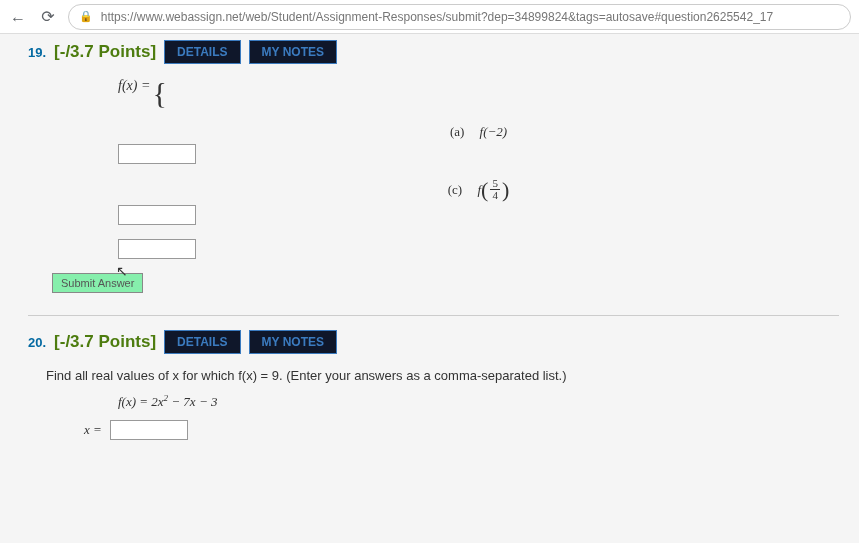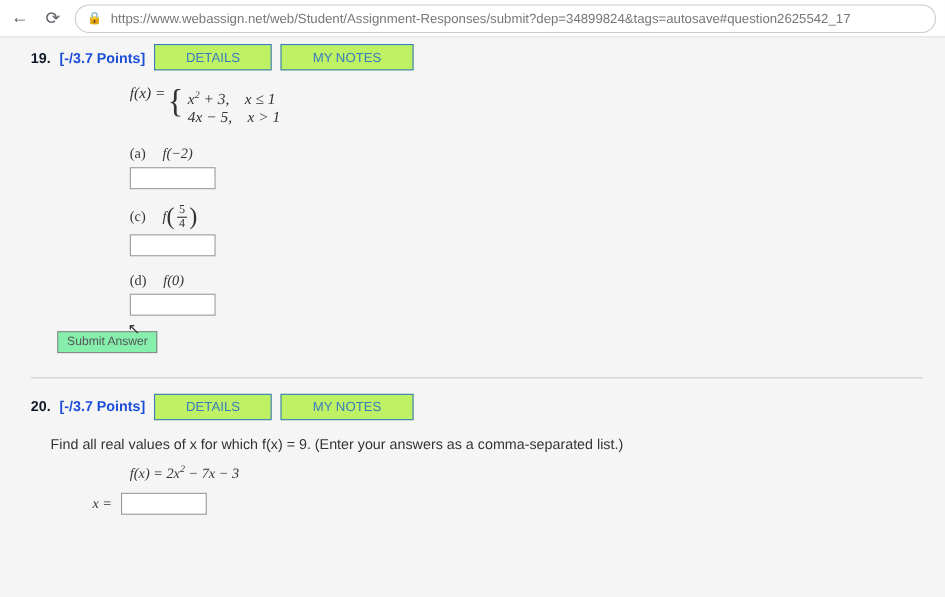--- a/index.html
+++ b/index.html
@@ -41,29 +41,29 @@
     }
     .lock-icon { margin-right: 8px; color: #888; font-size: 11px; }
     .content { padding: 6px 20px 20px 28px; }
     .question-block { margin-bottom: 22px; }
     .q-header {
       display: flex;
       align-items: center;
       gap: 8px;
       margin-bottom: 14px;
     }
-    .q-number { font-weight: bold; color: #0f172a; font-size: 13px; }
-    .q-points { color: #1d4ed8; font-size: 13px; font-weight: bold; }
+    .q-number { font-weight: bold; color: #0369a1; font-size: 13px; }
+    .q-points { color: #4d7c0f; font-size: 17px; font-weight: bold; }
     .btn-outline {
       border: 1px solid #3b7bbf;
       color: #3b7bbf;
-      background: #bef264;
-      padding: 4px 28px;
+      background: #0f172a;
+      padding: 4px 12px;
       font-size: 12px;
-      font-weight: normal;
+      font-weight: bold;
       cursor: pointer;
     }
     .prompt {
       margin: 12px 0 10px 18px;
       color: #333;
       font-size: 13px;
     }
     .piecewise {
       margin: 6px 0 16px 90px;
       font-family: "Times New Roman", serif;
@@ -80,20 +80,21 @@
     .pw-rows { display: flex; flex-direction: column; line-height: 16px; }
     .pw-row { white-space: nowrap; }
     .sup { font-size: 9px; vertical-align: super; }
     .sub-item {
       margin: 8px 0 14px 90px;
     }
     .sub-label {
       font-family: "Times New Roman", serif;
       font-size: 13px;
       margin-bottom: 4px;
+      text-align: center;
     }
     .sub-label .paren { font-style: normal; margin-right: 12px; }
     .sub-label .fn { font-style: italic; }
     .answer-input {
       width: 78px;
       height: 20px;
       border: 1px solid #999;
       background: #fff;
       padding: 2px 4px;
       font-size: 12px;
@@ -168,30 +169,20 @@
       <span class="q-number">19.</span>
       <span class="q-points">[-/3.7 Points]</span>
       <button class="btn-outline">DETAILS</button>
       <button class="btn-outline">MY NOTES</button>
     </div>
 
 
     <div class="piecewise">
       <span>f(x) = </span>
       <span class="brace">{</span>
-      <span class="pw-rows">
-        <span class="pw-row">
-          <span>x</span><span class="sup">2</span><span> + 3,</span>
-          &nbsp;&nbsp;&nbsp;<span>x ≤ 1</span>
-        </span>
-        <span class="pw-row">
-          <span>4x − 5,</span>
-          &nbsp;&nbsp;&nbsp;<span>x &gt; 1</span>
-        </span>
-      </span>
     </div>
 
     <div class="sub-item">
       <div class="sub-label">
         <span class="paren">(a)</span>
         <span class="fn">f(−2)</span>
       </div>
       <input class="answer-input" type="text" style="">
     </div>
 
@@ -206,24 +197,20 @@
               <span class="num">5</span>
               <span class="den">4</span>
             </span>
             <span class="big-paren">)</span>
         </span>
       </div>
       <input class="answer-input" type="text" style="">
     </div>
 
     <div class="sub-item">
-      <div class="sub-label">
-        <span class="paren">(d)</span>
-        <span class="fn">f(0)</span>
-      </div>
       <input class="answer-input" type="text" style="">
     </div>
 
     <div class="submit-row">
       <span class="cursor-icon">↖</span>
       <button class="submit-btn">Submit Answer</button>
     </div>
   </div>
 
   <div class="divider"></div>

